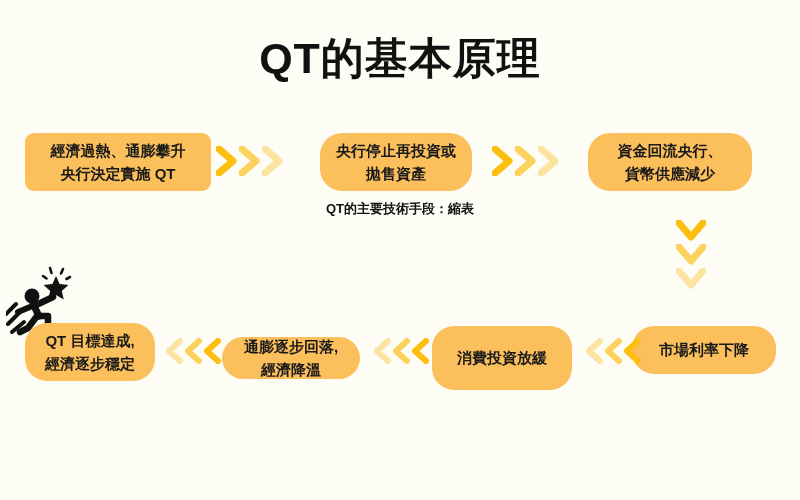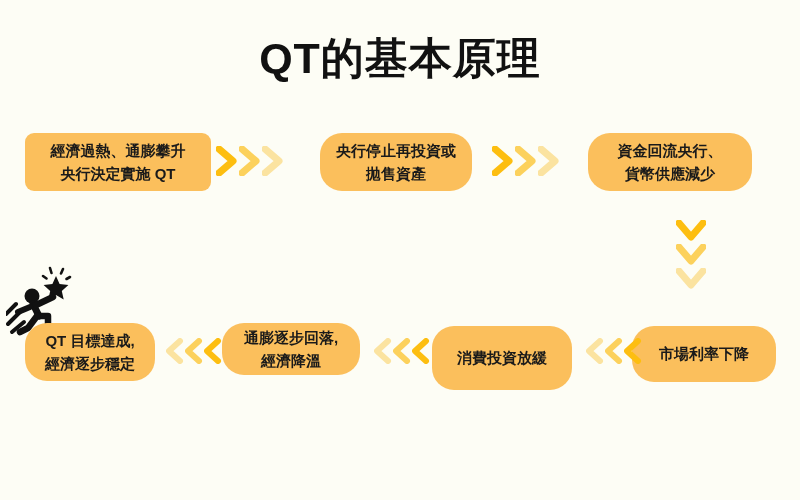--- a/index.html
+++ b/index.html
@@ -54,23 +54,23 @@
     display: block;
     white-space: nowrap;
   }
 
   
   #box-overheat   { left: 25px;  top: 133px; width: 186px; height: 58px; border-radius: 9px; }
   #box-stop-reinv { left: 320px; top: 133px; width: 152px; height: 58px; }
   #box-liquidity  { left: 588px; top: 133px; width: 164px; height: 58px; }
 
   
-  #box-rate-down  { left: 632px; top: 326px; width: 144px; height: 56px; }
+  #box-rate-down  { left: 632px; top: 326px; width: 144px; height: 48px; }
   #box-slowdown   { left: 432px; top: 326px; width: 140px; height: 64px; }
-  #box-inflation  { left: 222px; top: 323px; width: 138px; height: 52px; }
+  #box-inflation  { left: 222px; top: 337px; width: 138px; height: 42px; }
   #box-goal       { left: 25px;  top: 323px; width: 130px; height: 58px; }
 
   
   #flow-caption {
     position: absolute;
     left: 0;
     top: 200px;
     width: 800px;
     text-align: center;
     font-size: 13px;
@@ -142,20 +142,21 @@
     <svg class="chev" width="22" height="30" viewBox="0 0 22 30">
       <path d="M3 3 L17 15 L3 27" fill="none" stroke="#FBE3A0" stroke-width="7" stroke-linecap="round" stroke-linejoin="round"></path>
     </svg>
   </div>
 
   <div class="flow-box" id="box-liquidity">
     <span class="line">資金回流央行、</span>
     <span class="line">貨幣供應減少</span>
   </div>
 
+  <div id="flow-caption">QT的主要技術手段：縮表</div>
 
   <div class="chevrons vertical" id="chev-down-1">
     <svg class="chev" width="30" height="22" viewBox="0 0 30 22">
       <path d="M3 3 L15 17 L27 3" fill="none" stroke="#FDBE10" stroke-width="7" stroke-linecap="round" stroke-linejoin="round"></path>
     </svg>
     <svg class="chev" width="30" height="22" viewBox="0 0 30 22">
       <path d="M3 3 L15 17 L27 3" fill="none" stroke="#FCD15C" stroke-width="7" stroke-linecap="round" stroke-linejoin="round"></path>
     </svg>
     <svg class="chev" width="30" height="22" viewBox="0 0 30 22">
       <path d="M3 3 L15 17 L27 3" fill="none" stroke="#FBE3A0" stroke-width="7" stroke-linecap="round" stroke-linejoin="round"></path>

